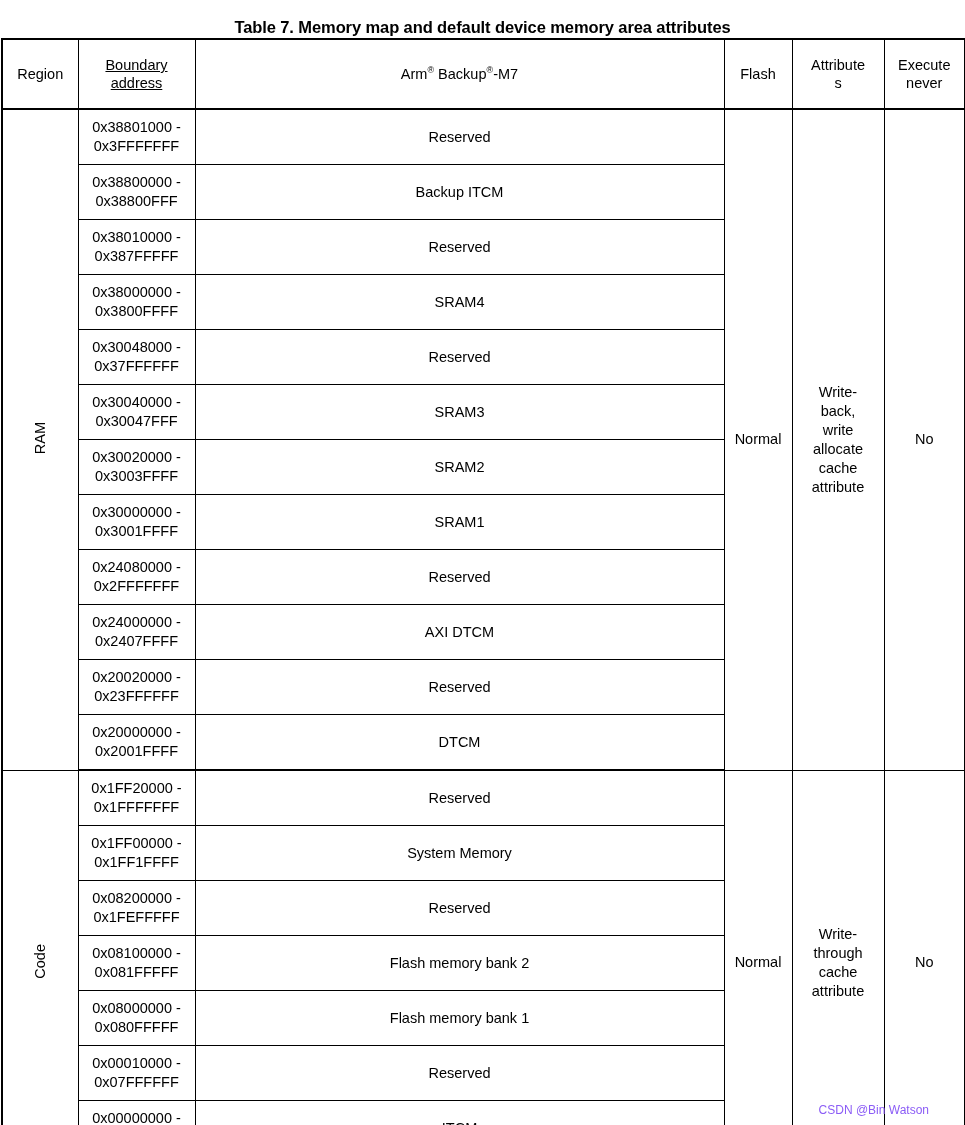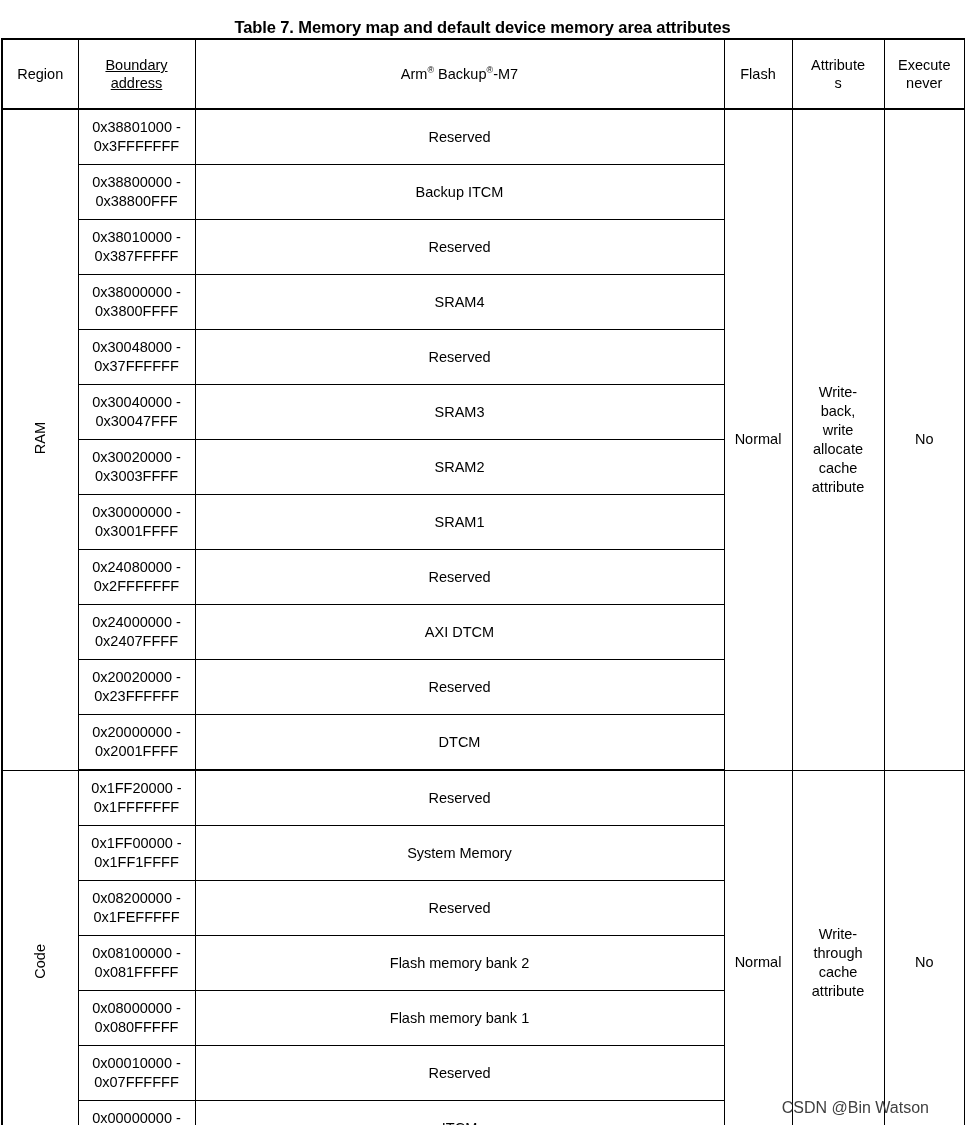--- a/index.html
+++ b/index.html
@@ -103,22 +103,22 @@
     margin-left: 36px;
   }
 
   
   tr.section-end > td { border-bottom: 2px solid #000000 !important; }
 
   #watermark {
     position: absolute;
     right: 36px;
     bottom: 8px;
-    font-size: 16px;
-    color: #404040;
+    font-size: 12px;
+    color: #8b5cf6;
     white-space: nowrap;
     pointer-events: none;
   }
 </style>
 </head>
 <body>
 
 <div id="table-title">Table 7. Memory map and default device memory area attributes</div>
 
 <table id="memory-map-table">

